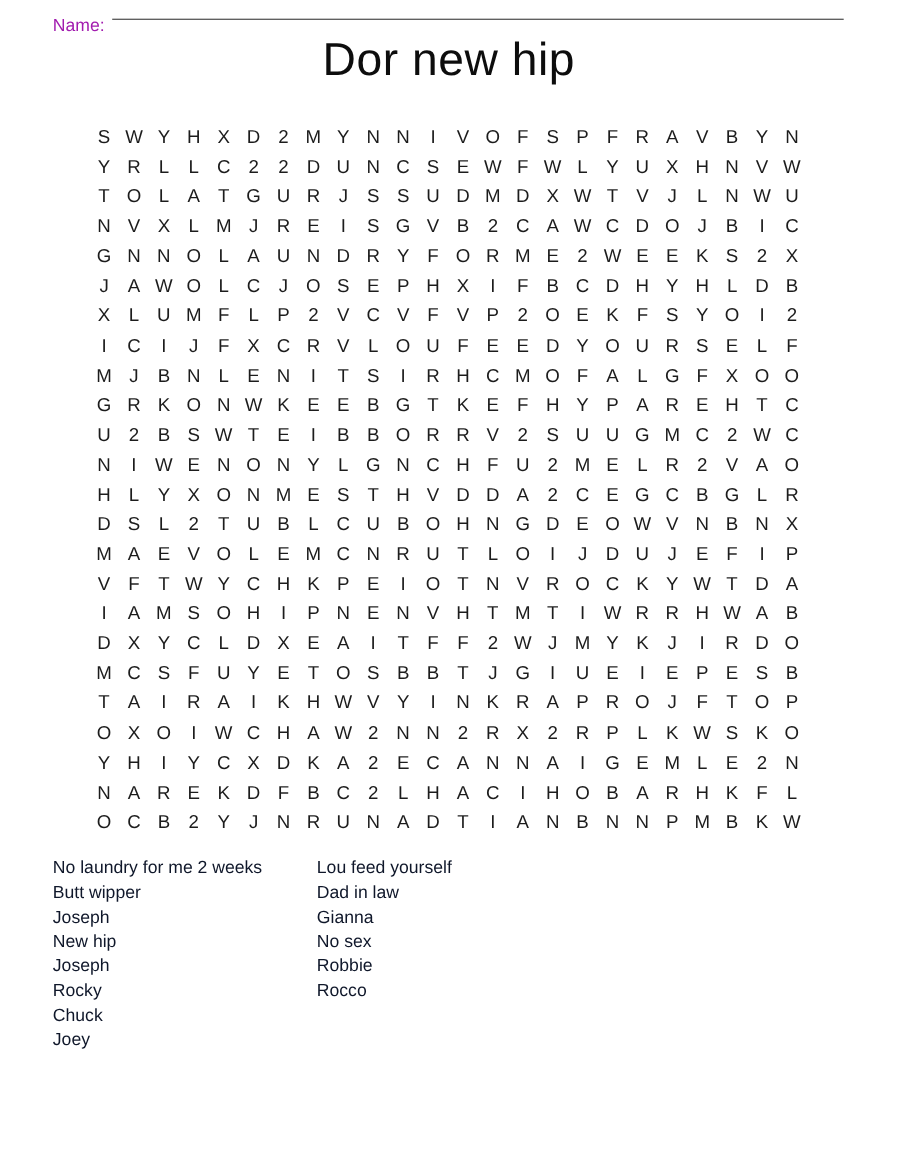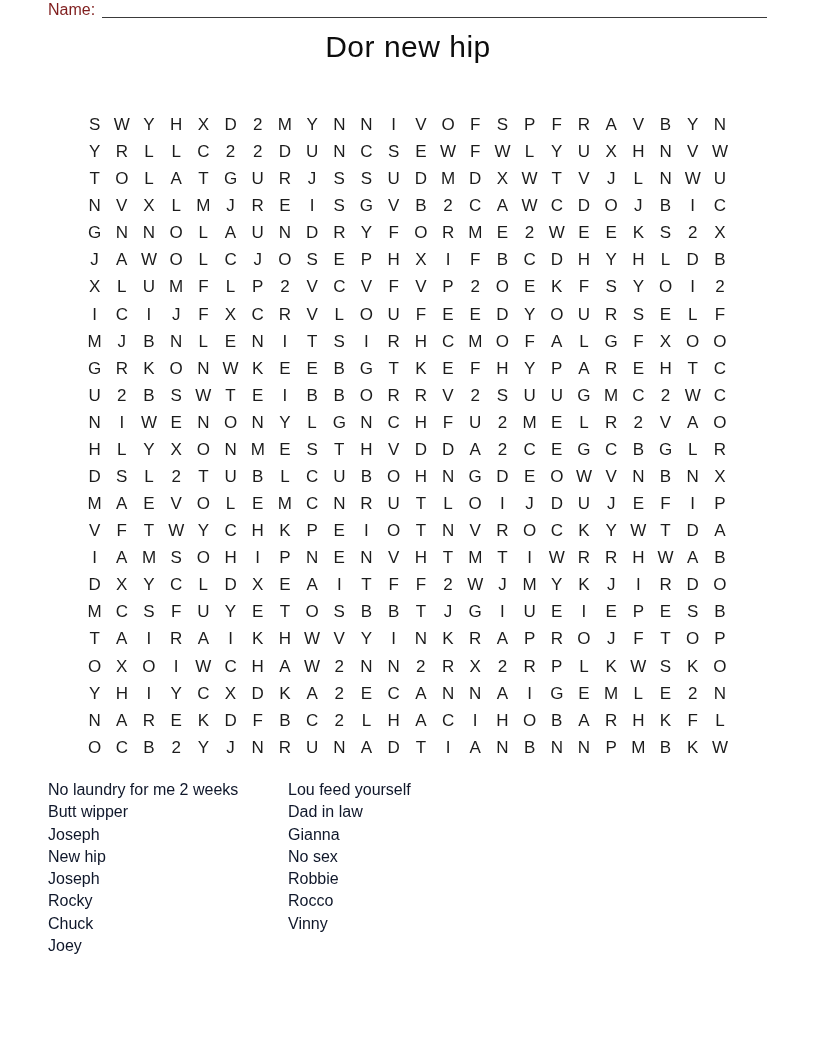--- a/index.html
+++ b/index.html
@@ -19,40 +19,40 @@
   .name-row {
     position: absolute;
     left: 48px;
     top: 0;
     width: 720px;
     height: 22px;
   }
   .name-label {
     position: absolute;
     left: 0;
-    top: 1px;
+    top: 15px;
     font-size: 16px;
-    color: #7f1d1d;
+    color: #a21caf;
   }
   .name-line {
     position: absolute;
     left: 54px;
     right: 1px;
     top: 0;
     height: 17px;
     border-bottom: 1.6px solid #3a3a3a;
   }
   
   .title {
     position: absolute;
     top: 30px;
     left: 0;
     width: 816px;
     text-align: center;
-    font-size: 30px;
+    font-size: 42px;
     font-weight: 500;
     letter-spacing: 0.5px;
     color: #0d0d0d;
   }
   
   .grid {
     position: absolute;
     left: 81px;
     top: 111px;
     width: 653px;
@@ -740,15 +740,14 @@
       <div class="word-item">Chuck</div>
       <div class="word-item">Joey</div>
     </div>
   <div class="word-column col-1">
       <div class="word-item">Lou feed yourself</div>
       <div class="word-item">Dad in law</div>
       <div class="word-item">Gianna</div>
       <div class="word-item">No sex</div>
       <div class="word-item">Robbie</div>
       <div class="word-item">Rocco</div>
-      <div class="word-item">Vinny</div>
     </div>
 </div>
 
 </body></html>

